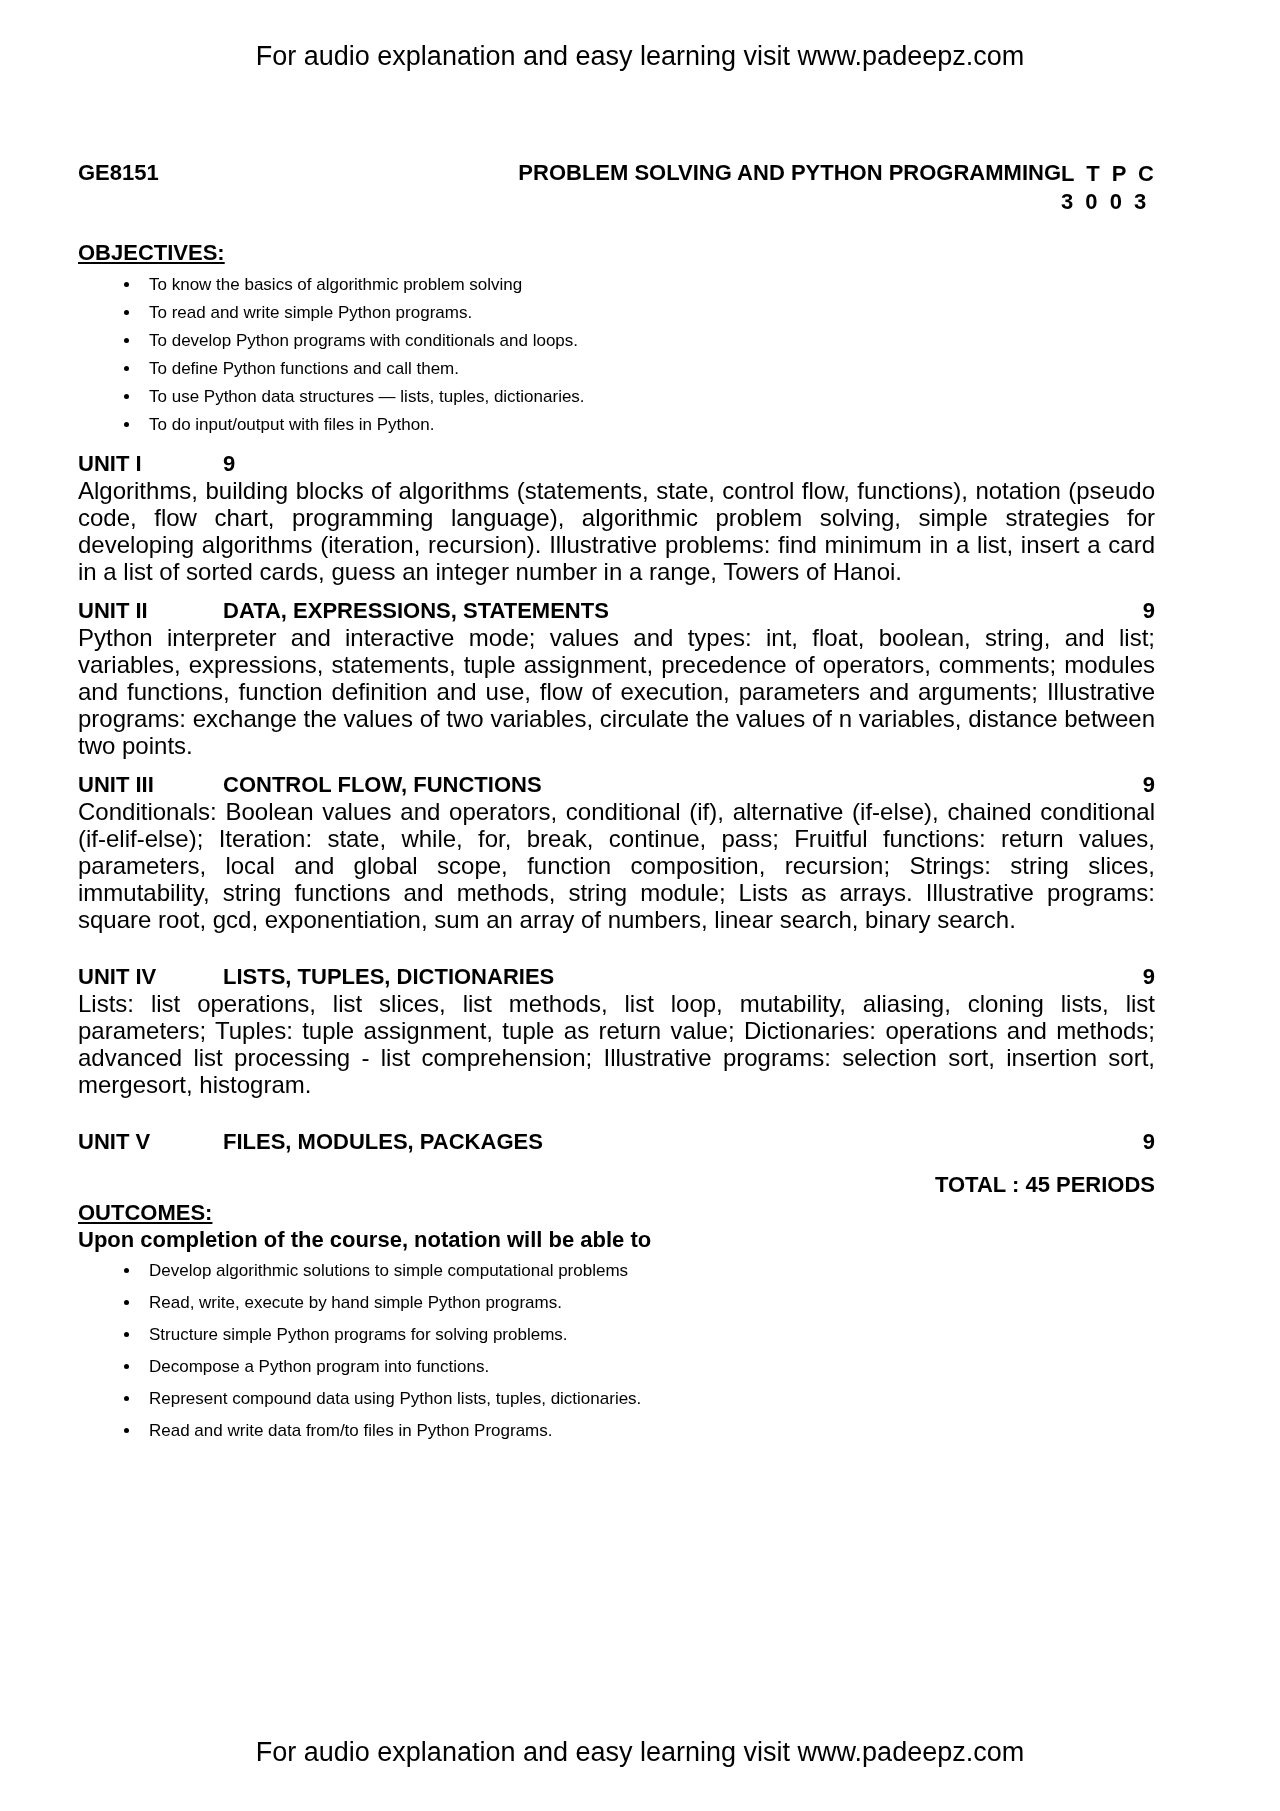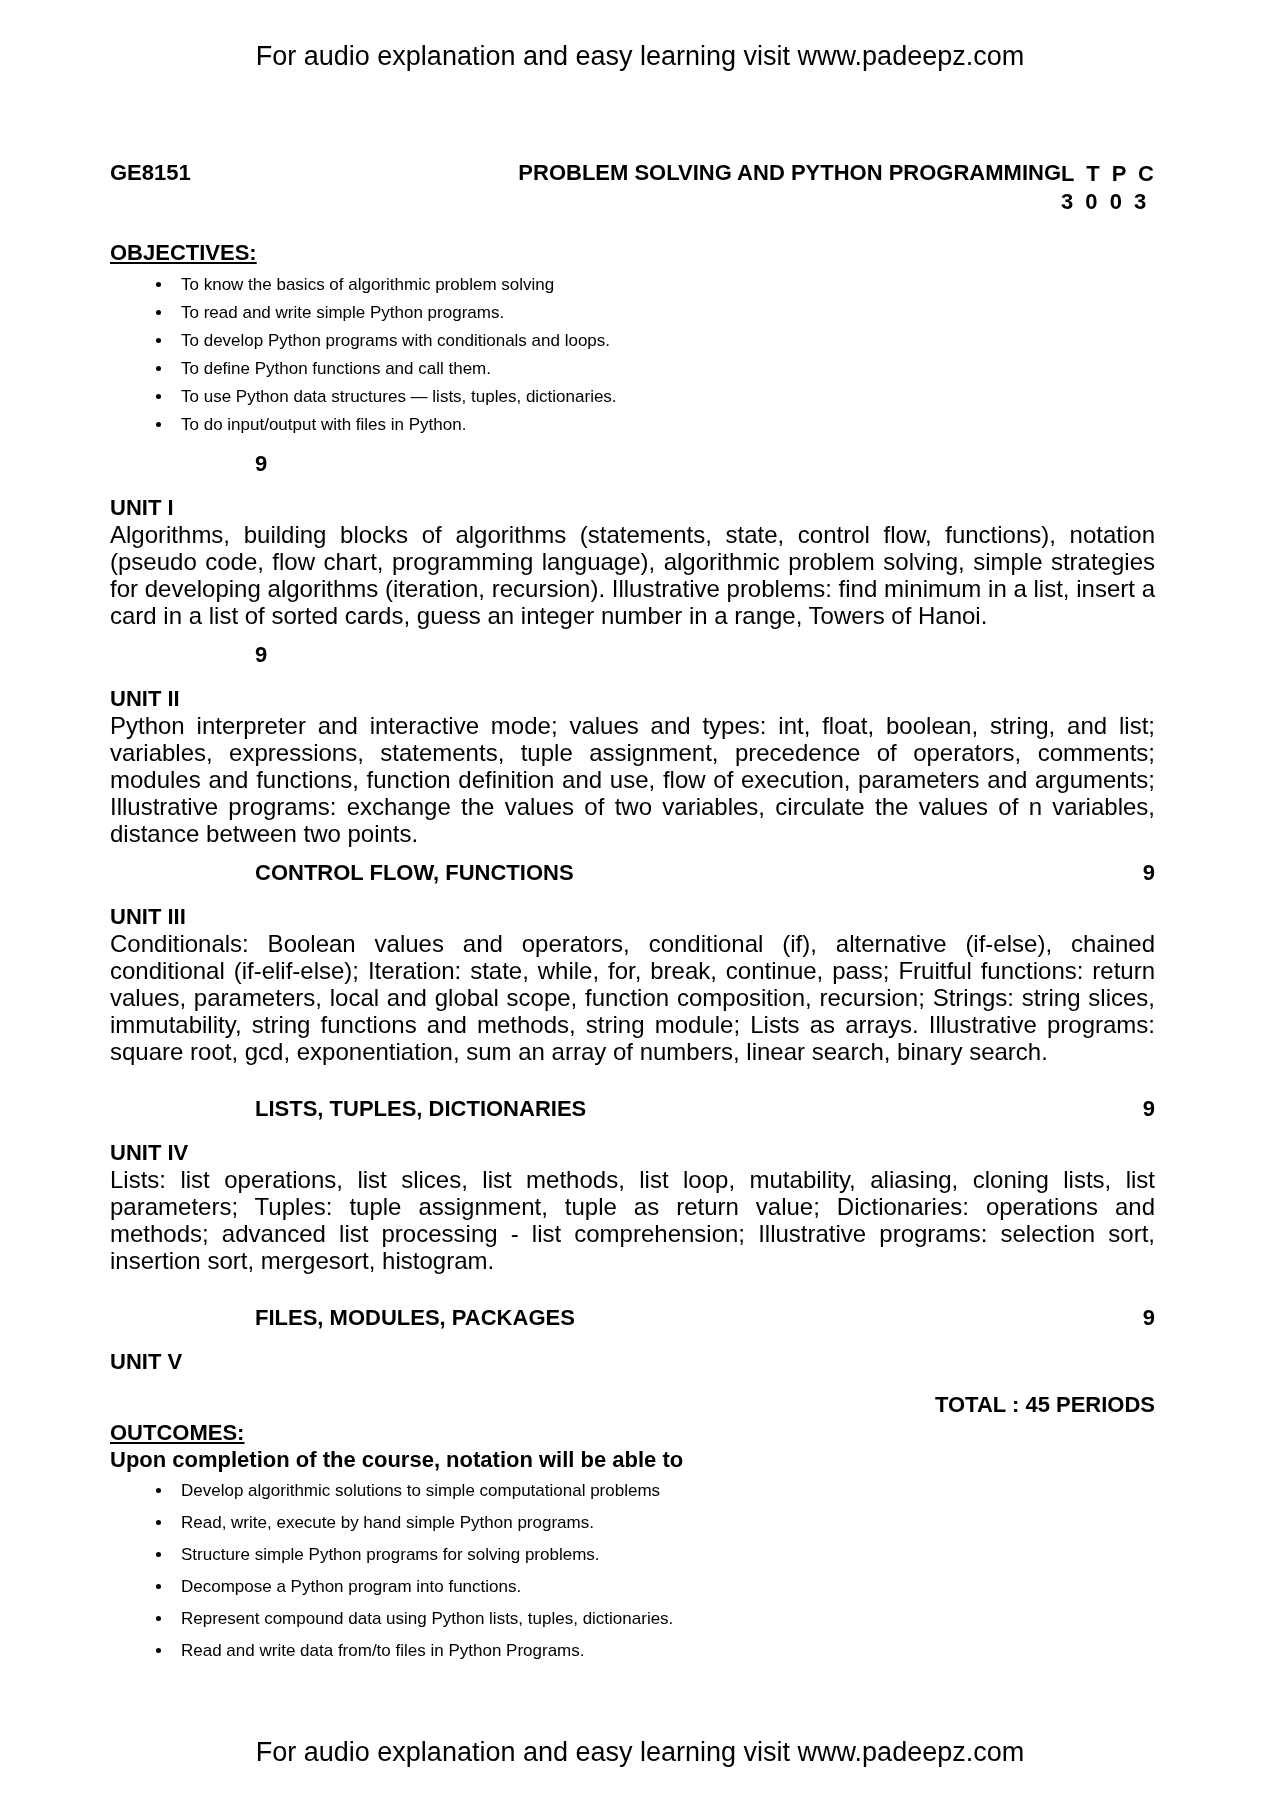--- a/index.html
+++ b/index.html
@@ -24,21 +24,21 @@
   .footer-banner {
     position: absolute;
     top: 1736px;
     left: 0;
     width: 100%;
     text-align: center;
     font-size: 27px;
     line-height: 32px;
   }
   .content {
-    padding-left: 110px;
+    padding-left: 78px;
     padding-right: 125px; 
   }
   .course-row {
     display: flex;
     align-items: flex-start;
     margin-top: 88px;
     font-weight: bold;
     font-size: 22px;
     line-height: 26px;
   }
@@ -76,21 +76,21 @@
   }
   li { padding-left: 8px; }
   .unit { margin-top: 12px; }
   .unit.gap-before { margin-top: 30px; }
   .unit-head {
     display: flex;
     font-weight: bold;
     font-size: 22px;
     line-height: 27px;
   }
-  .unit-label { width: 145px; flex: none; margin-top: 44px; }
+  .unit-label { width: 145px; flex: none; }
   .unit-title { flex: 1 1 auto; }
   .unit-hours { flex: none; }
   .unit-body {
     font-size: 24px;
     line-height: 27px;
     text-align: justify;
   }
   .total-row {
     margin-top: 16px;
     text-align: right;
@@ -135,20 +135,21 @@
     <div class="unit-head">
       <span class="unit-label">UNIT I</span>
       <span class="unit-hours">9</span>
     </div>
     <div class="unit-body">Algorithms, building blocks of algorithms (statements, state, control flow, functions), notation (pseudo code, flow chart, programming language), algorithmic problem solving, simple strategies for developing algorithms (iteration, recursion). Illustrative problems: find minimum in a list, insert a card in a list of sorted cards, guess an integer number in a range, Towers of Hanoi.</div>
   </div>
 
   <div class="unit">
     <div class="unit-head">
       <span class="unit-label">UNIT II</span>
+      <span class="unit-title">DATA, EXPRESSIONS, STATEMENTS</span>
       <span class="unit-hours">9</span>
     </div>
     <div class="unit-body">Python interpreter and interactive mode; values and types: int, float, boolean, string, and list; variables, expressions, statements, tuple assignment, precedence of operators, comments; modules and functions, function definition and use, flow of execution, parameters and arguments; Illustrative programs: exchange the values of two variables, circulate the values of n variables, distance between two points.</div>
   </div>
 
   <div class="unit">
     <div class="unit-head">
       <span class="unit-label">UNIT III</span>
       <span class="unit-title">CONTROL FLOW, FUNCTIONS</span>
       <span class="unit-hours">9</span>

